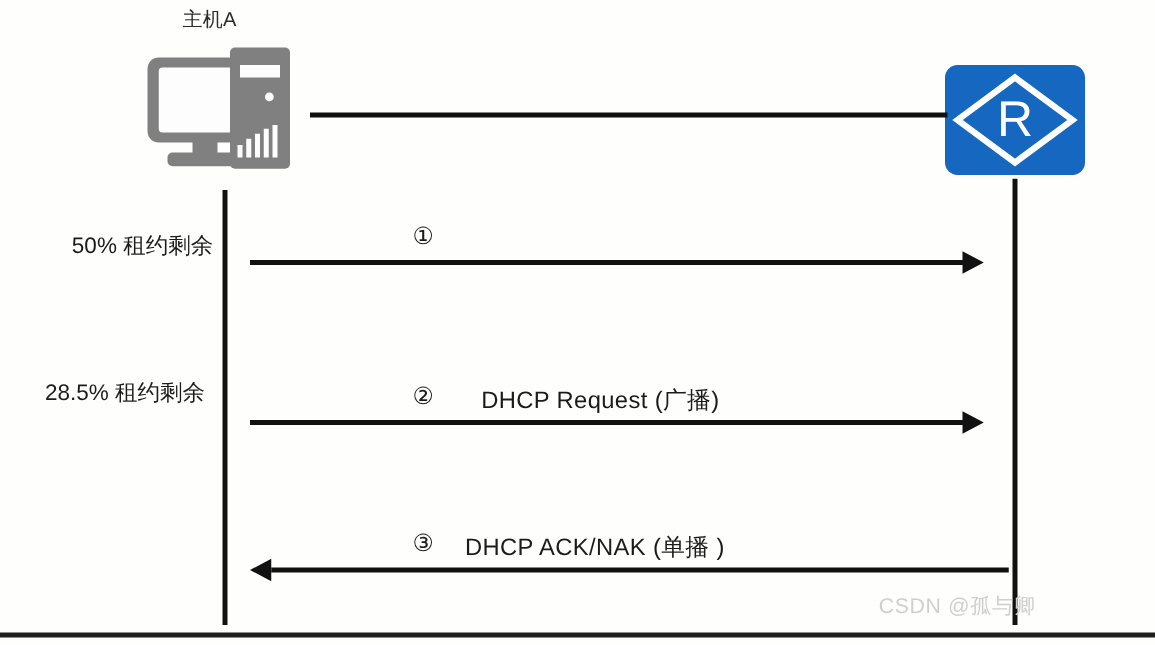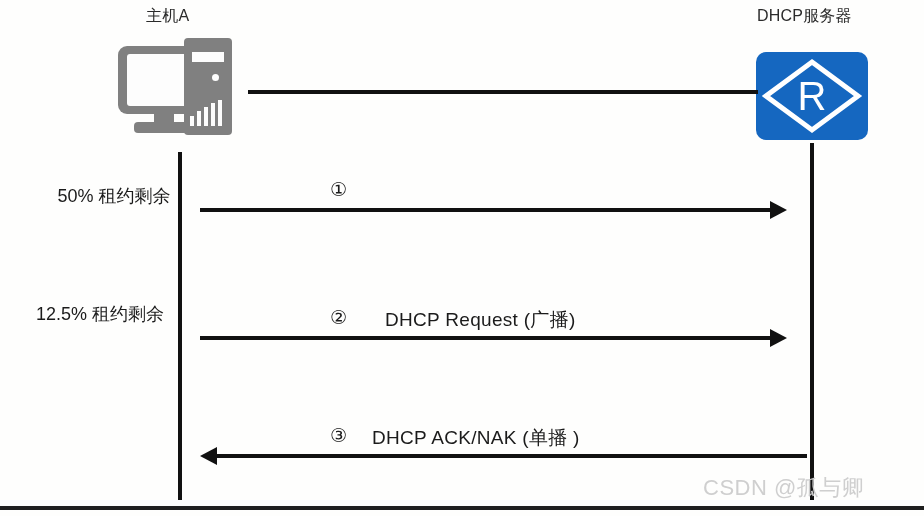--- a/index.html
+++ b/index.html
@@ -193,21 +193,21 @@
     line-height: 1.35;
   }
   #note-1 { left: 40px; top: 184px; width: 148px; }
   #note-2 { left: 24px; top: 302px; width: 152px; }
 
   
   #watermark {
     position: absolute;
     left: 703px;
     top: 473px;
-    font-size: 22px;
+    font-size: 17px;
     color: #cfcfcf;
     white-space: nowrap;
     letter-spacing: 0.5px;
   }
 
   
   #bottom-border {
     position: absolute;
     left: 0;
     top: 506px;
@@ -216,21 +216,20 @@
     background: #1f1f1f;
   }
 </style>
 </head>
 <body>
 
 <div id="canvas">
 
   <div class="node-label" id="host-label">主机A</div>
 
-  <div class="node-label" id="server-label">DHCP服务器</div>
 
   <div id="host-icon">
     <div class="mon-body">
       <div class="mon-screen"></div>
     </div>
     <div class="mon-neck"></div>
     <div class="mon-base"></div>
     <div class="tower"></div>
     <div class="tower-slot"></div>
     <div class="tower-dot"></div>
@@ -263,19 +262,19 @@
   <div class="msg-head right" id="m2-head"></div>
   <div class="msg-num" id="m2-num">②</div>
   <div class="msg-text" id="m2-text">DHCP Request (广播)</div>
 
   <div class="msg-line" id="m3-line"></div>
   <div class="msg-head left" id="m3-head"></div>
   <div class="msg-num" id="m3-num">③</div>
   <div class="msg-text" id="m3-text">DHCP ACK/NAK (单播 )</div>
 
   <div class="side-note" id="note-1">50% 租约剩余</div>
-  <div class="side-note" id="note-2">12.5% 租约剩余</div>
+  <div class="side-note" id="note-2">28.5% 租约剩余</div>
 
   <div id="watermark">CSDN @孤与卿</div>
 
   <div id="bottom-border"></div>
 
 </div>
 
 </body></html>

